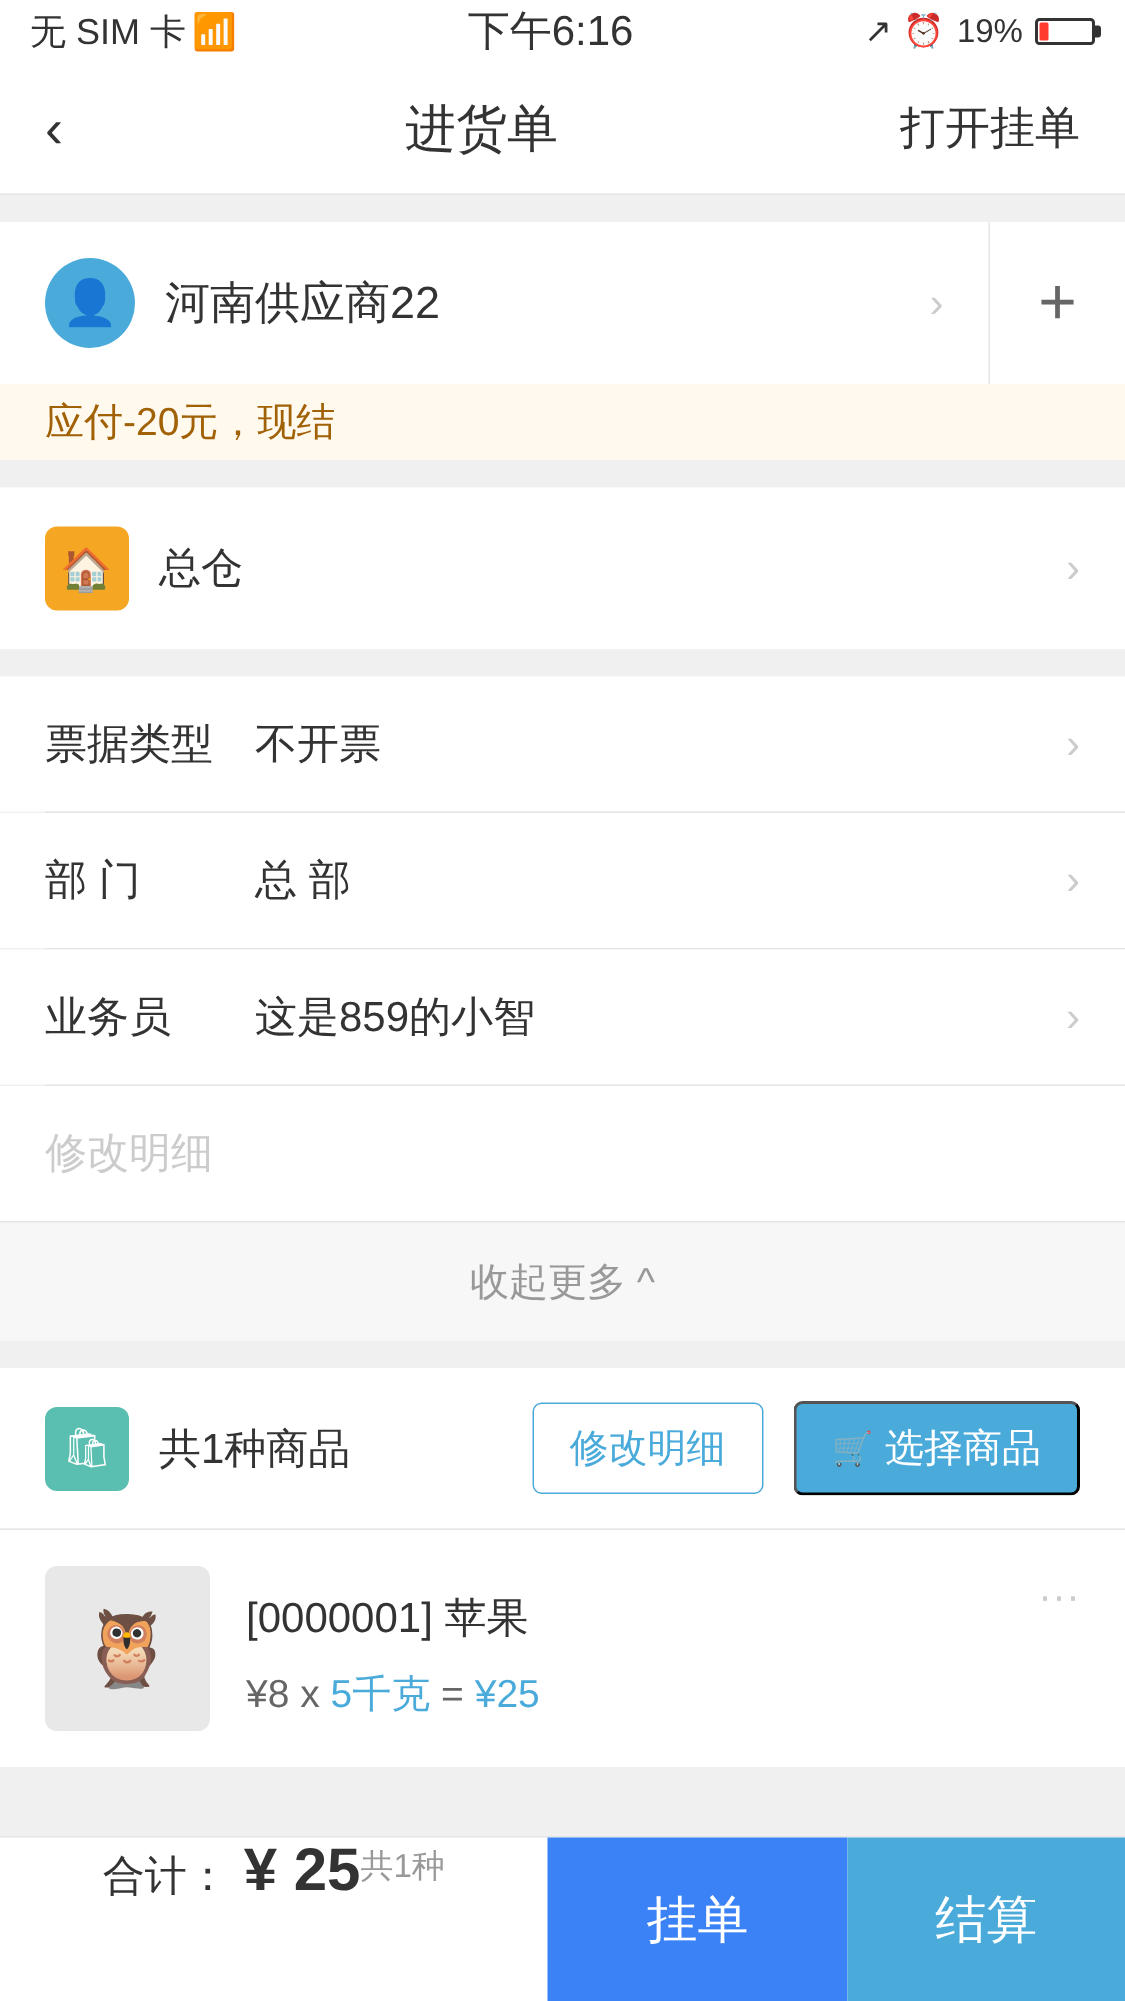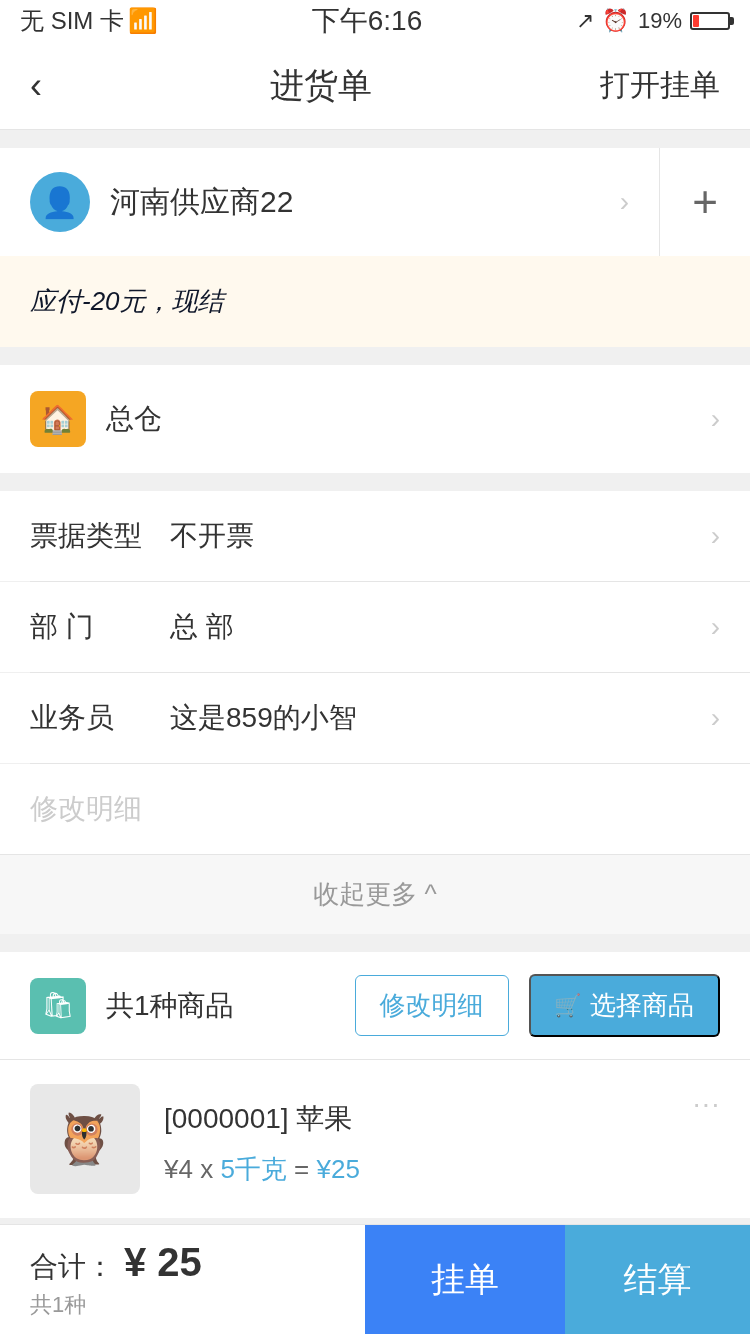--- a/index.html
+++ b/index.html
@@ -81,24 +81,23 @@
     .divider-vertical { width: 1px; background: #e5e5e5; }
     .add-btn {
       width: 90px;
       display: flex; align-items: center; justify-content: center;
       font-size: 44px; color: #666; cursor: pointer;
     }
 
     
     .notice-bar {
       background: #fff9ee;
-      padding: 28px 30px;
+      padding: 8px 30px;
       font-size: 26px;
-      color: #0f172a;
-      font-style: italic;
+      color: #a16207;
     }
 
     
     .row-item {
       background: #fff;
       display: flex;
       align-items: center;
       padding: 26px 30px;
       gap: 20px;
     }
@@ -215,21 +214,21 @@
       width: 750px;
       height: 110px;
       background: #fff;
       display: flex;
       align-items: stretch;
       border-top: 1px solid #e5e5e5;
     }
     .bottom-total {
       flex: 1;
       display: flex;
-      flex-direction: column;
+      flex-direction: row;
       justify-content: center;
       padding: 0 30px;
     }
     .total-row { display: flex; align-items: baseline; gap: 10px; }
     .total-label { font-size: 28px; color: #333; }
     .total-amount { font-size: 40px; font-weight: bold; color: #333; }
     .total-sub { font-size: 22px; color: #999; margin-top: 4px; }
     .btn-handsingle {
       width: 200px;
       background: #3b82f6;
@@ -351,21 +350,21 @@
 
 <div class="product-item">
   <div class="product-thumb">
     <span class="product-thumb-owl">🦉</span>
   </div>
   <div class="product-info">
     <div class="product-name">
       <span>[0000001] </span><span>苹果</span>
     </div>
     <div class="product-price-line">
-      <span>¥4 x </span><span class="price-highlight">5千克</span><span> = </span><span class="price-highlight">¥25</span>
+      <span>¥8 x </span><span class="price-highlight">5千克</span><span> = </span><span class="price-highlight">¥25</span>
     </div>
   </div>
   <div class="product-more">···</div>
 </div>
 
 <div class="mb-section"></div>
 
 <div class="bottom-bar">
   <div class="bottom-total">
     <div class="total-row">

